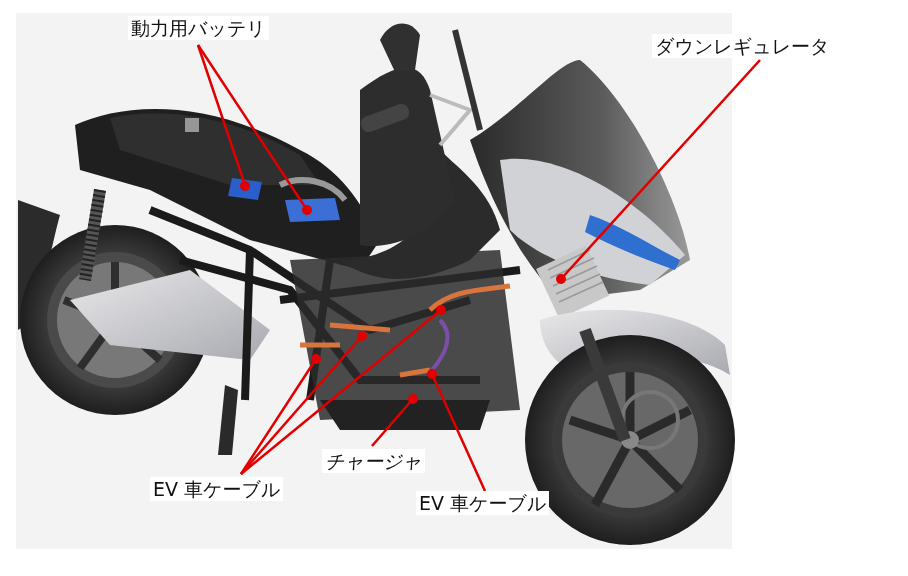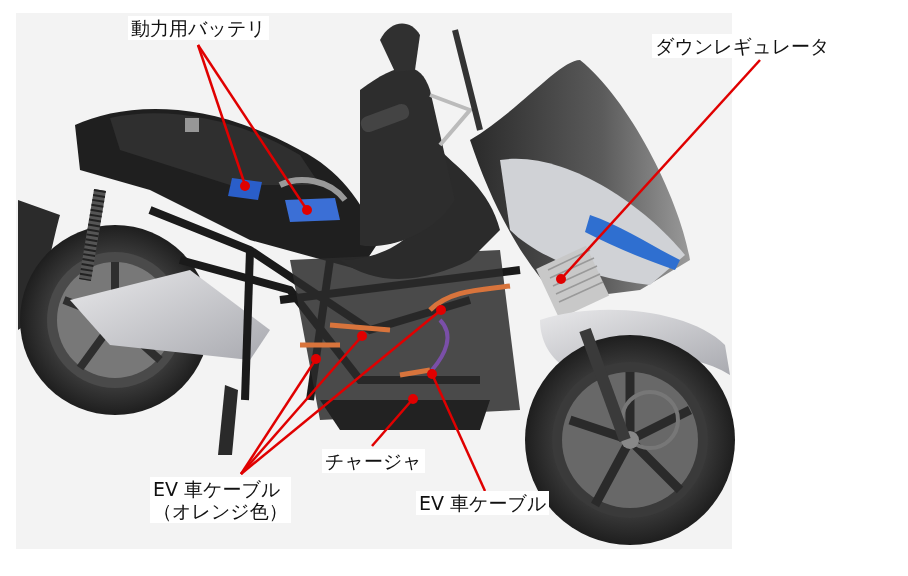--- a/index.html
+++ b/index.html
@@ -159,24 +159,23 @@
 </svg>
 
 <div class="label" style="left:128px; top:16px;">
   <span>動力用バッテリ</span>
 </div>
 
 <div class="label" style="left:652px; top:34px;">
   <span>ダウンレギュレータ</span>
 </div>
 
-<div class="label" style="left:322px; top:449px;">
+<div class="label" style="left:322px; top:449px;font-style:italic;">
   <span>チャージャ</span>
 </div>
 
 <div class="label" style="left:150px; top:477px;">
   <span class="line">EV 車ケーブル</span>
-  <span class="line">（オレンジ色）</span>
 </div>
 
 <div class="label" style="left:416px; top:491px;">
   <span class="line">EV 車ケーブル</span>
 </div>
 
 </body></html>

